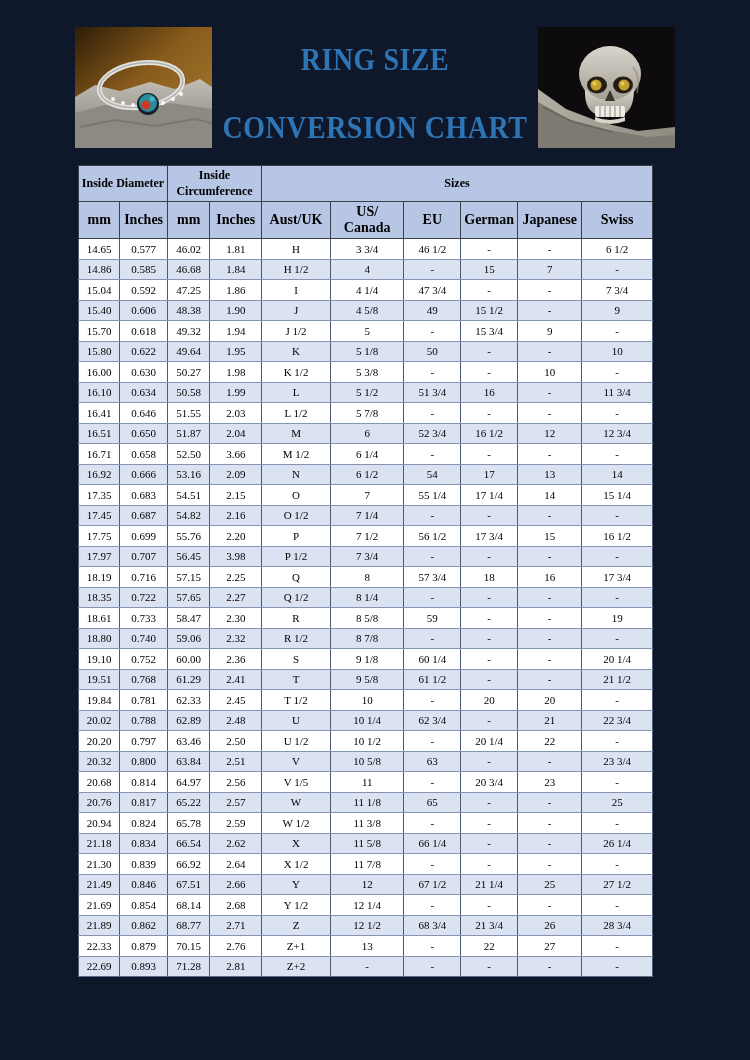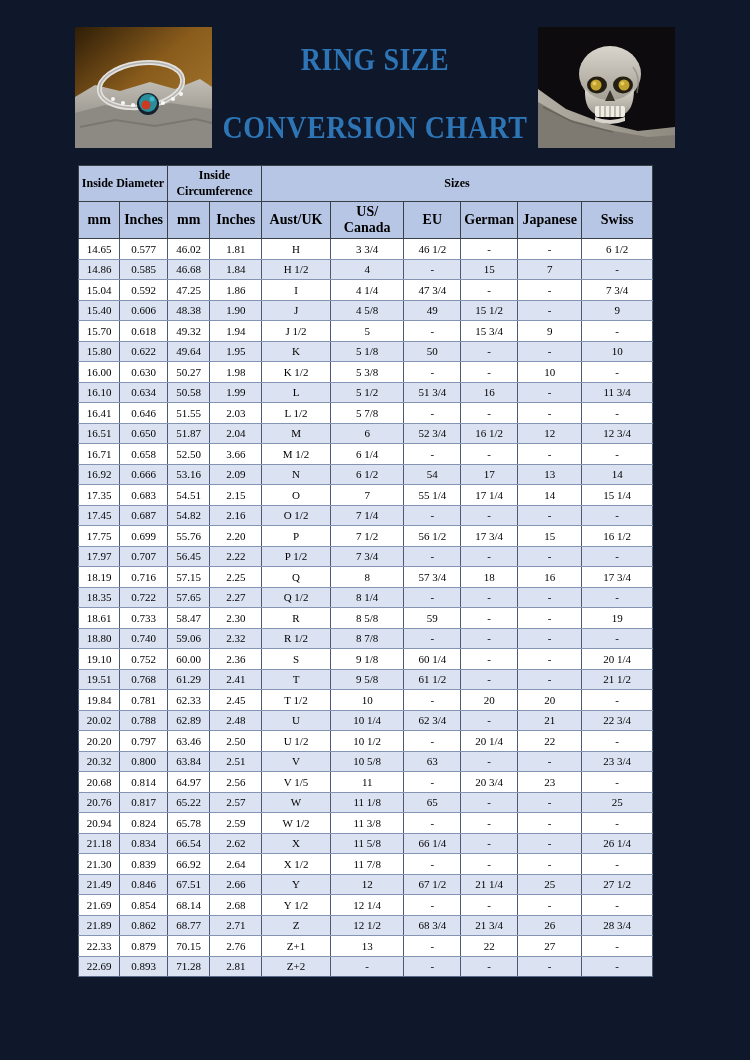--- a/index.html
+++ b/index.html
@@ -371,21 +371,21 @@
           <td>7 1/2</td>
           <td>56 1/2</td>
           <td>17 3/4</td>
           <td>15</td>
           <td>16 1/2</td>
         </tr>
         <tr>
           <td>17.97</td>
           <td>0.707</td>
           <td>56.45</td>
-          <td>2.22</td>
+          <td>3.98</td>
           <td>P 1/2</td>
           <td>7 3/4</td>
           <td>-</td>
           <td>-</td>
           <td>-</td>
           <td>-</td>
         </tr>
         <tr>
           <td>18.19</td>
           <td>0.716</td>

